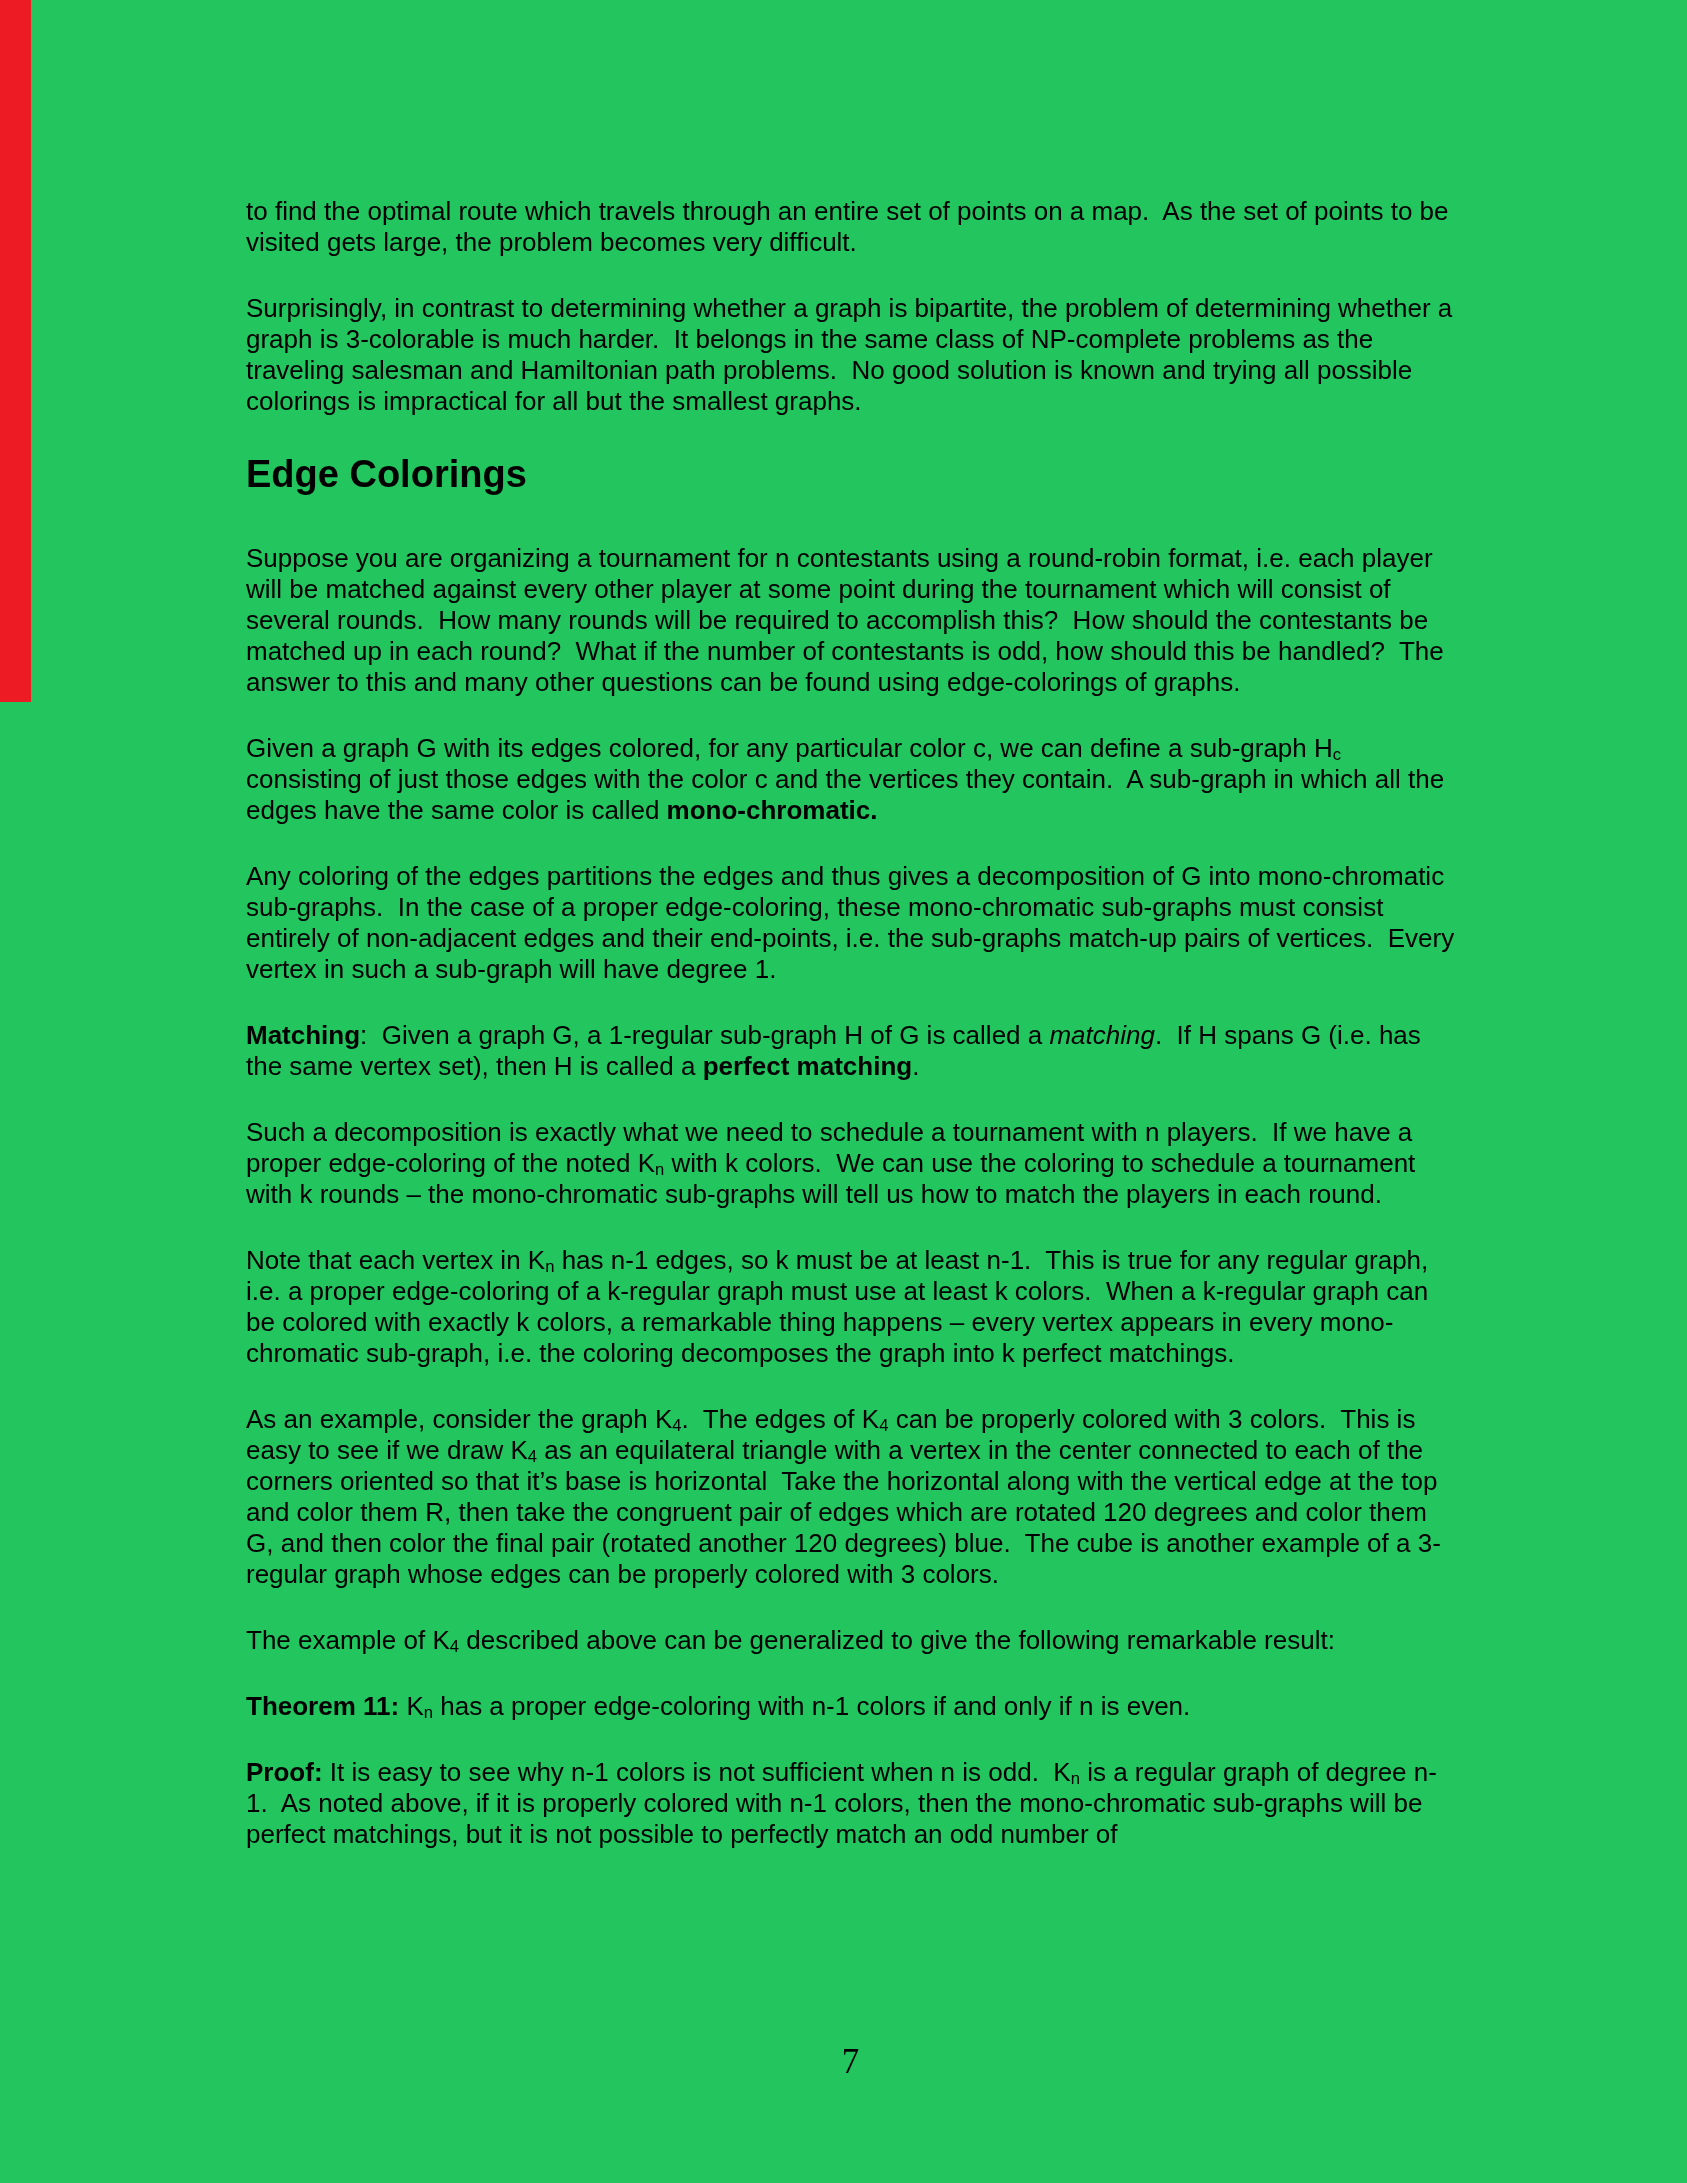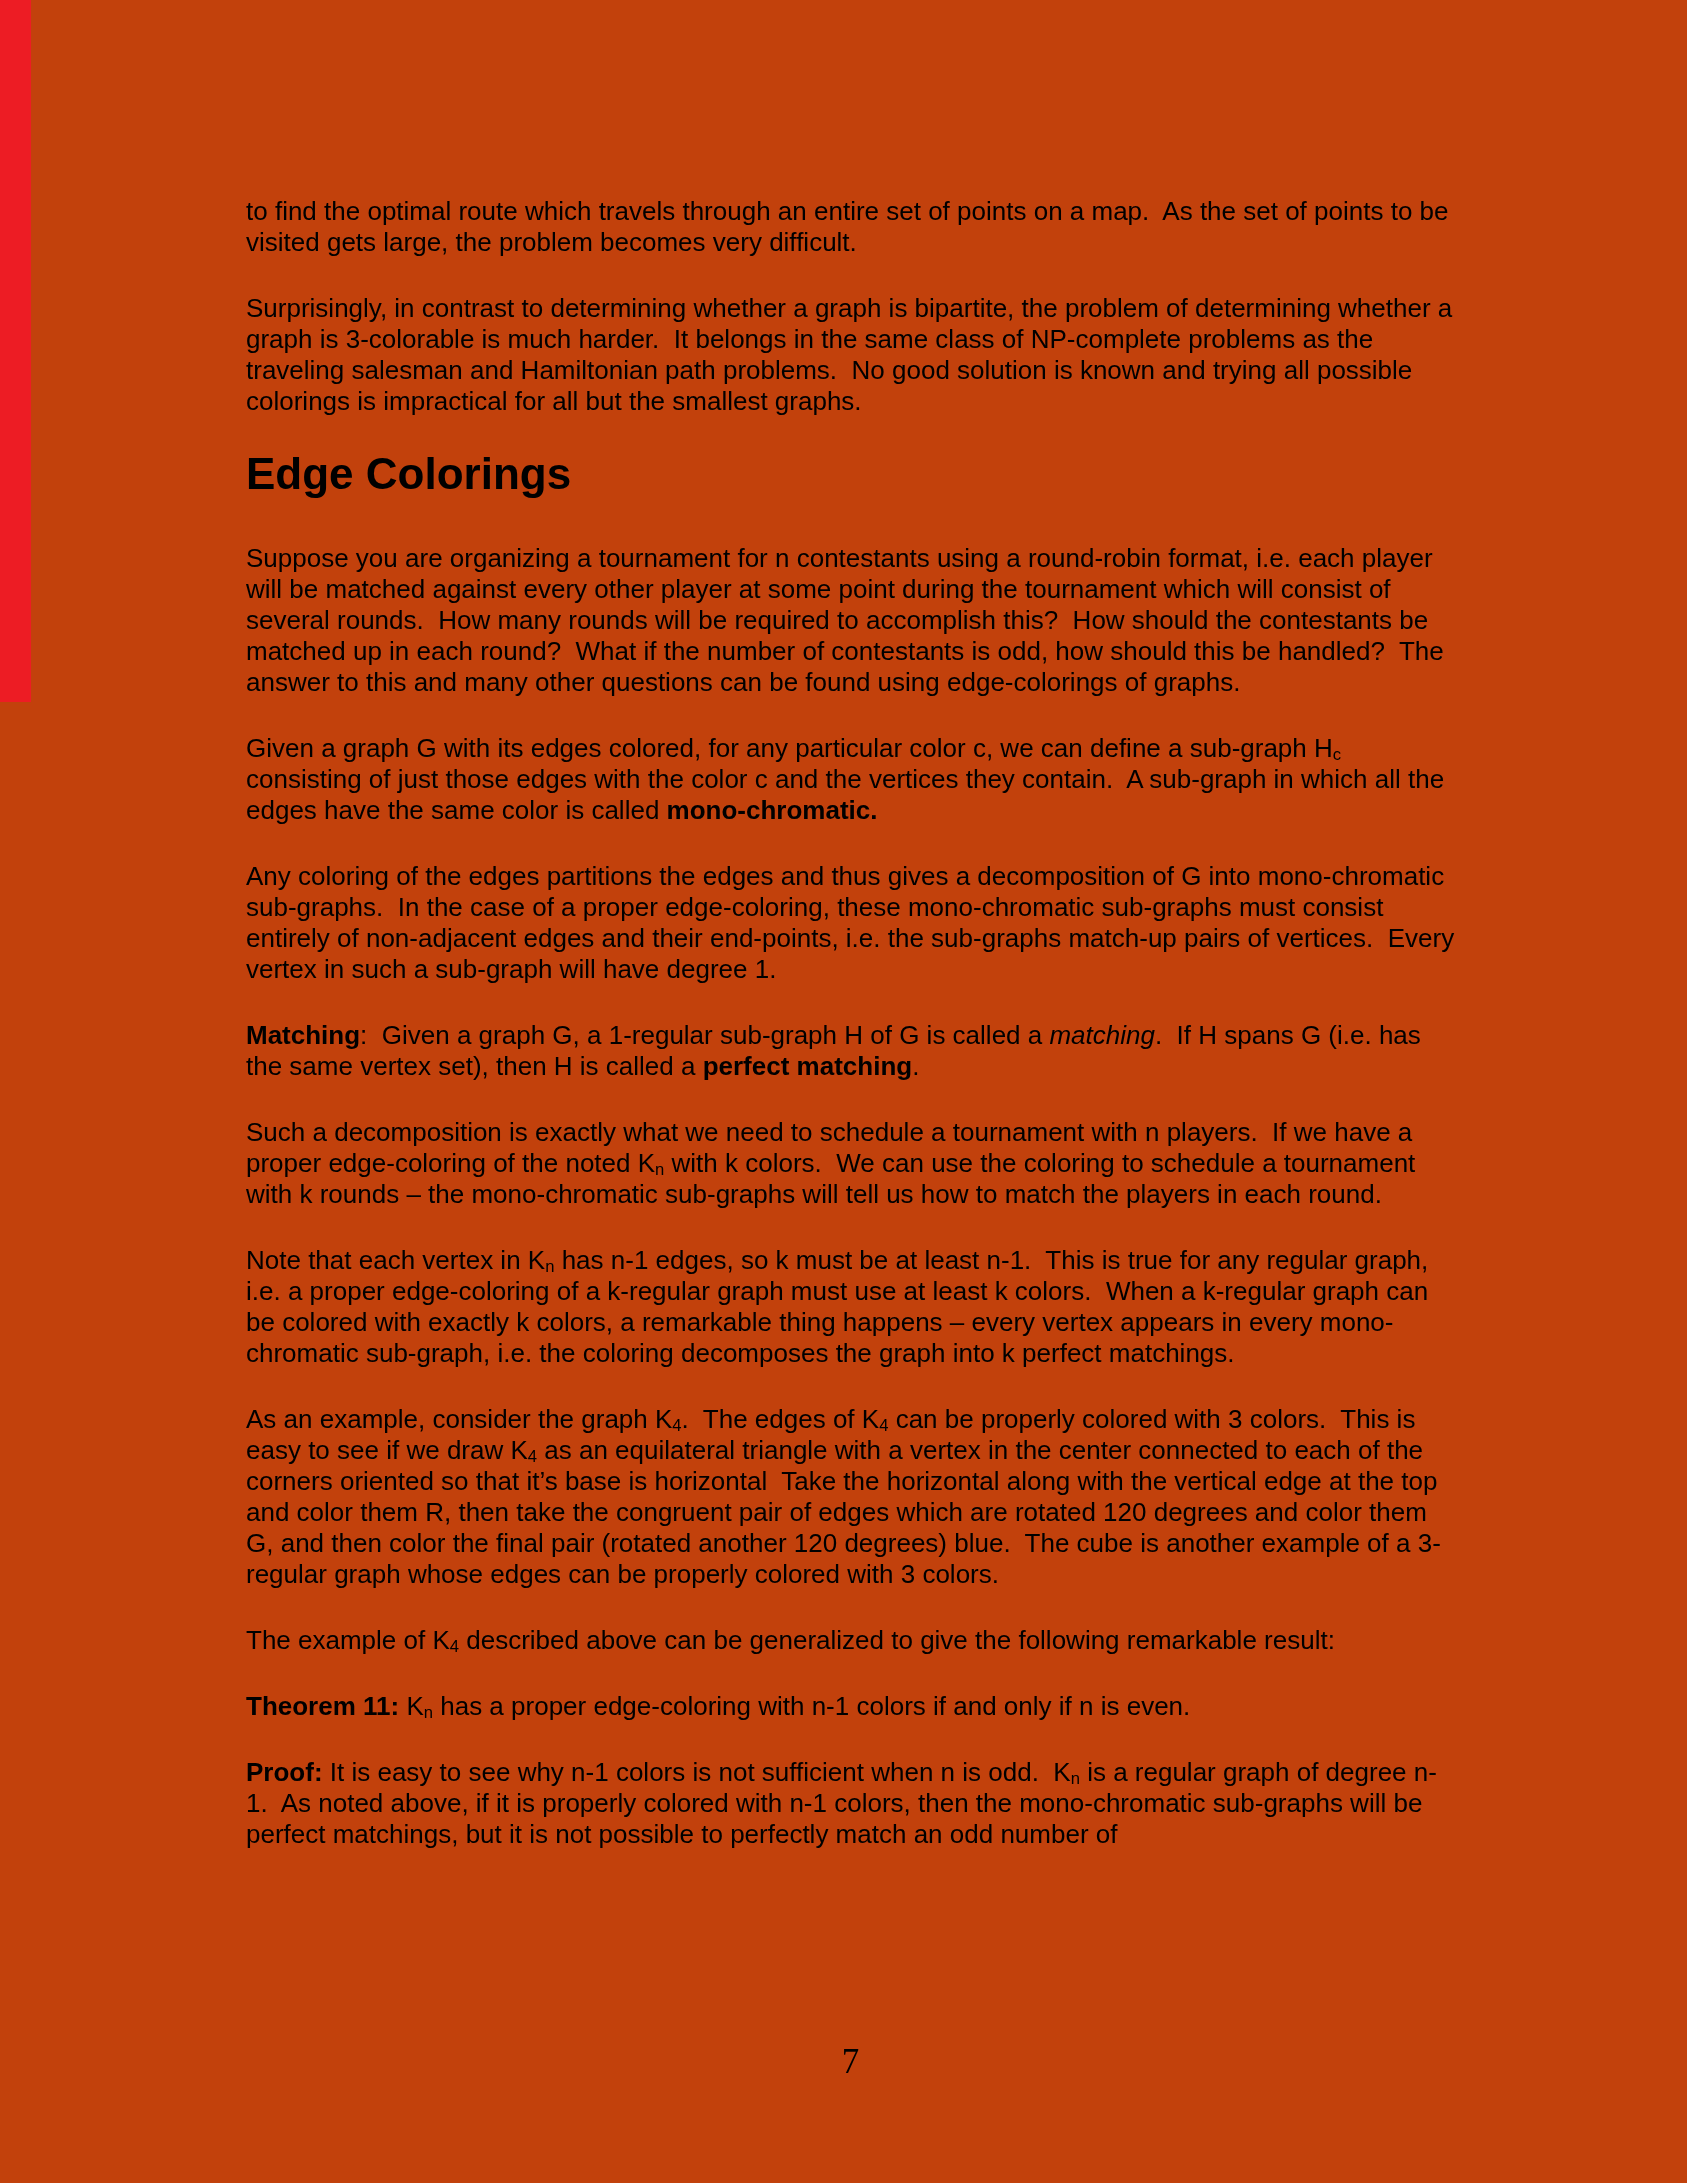--- a/index.html
+++ b/index.html
@@ -5,21 +5,21 @@
 <style>
   html, body {
     margin: 0;
     padding: 0;
     background: #ffffff;
   }
   .page {
     position: relative;
     width: 1687px;
     height: 2183px;
-    background: #c2410c;
+    background: #22c55e;
     color: #000000;
     font-family: "Liberation Sans", sans-serif;
     overflow: hidden;
   }
   .edge-marker {
     position: absolute;
     left: 0;
     top: 0;
     width: 31px;
     height: 702px;
@@ -32,21 +32,21 @@
   }
   .doc-paragraph {
     margin: 0 0 35px 0;
     font-size: 26px;
     line-height: 31px;
     white-space: pre-wrap;
     text-align: left;
   }
   .doc-heading {
     margin: 33px 0 47px 0;
-    font-size: 44px;
+    font-size: 38px;
     line-height: 44px;
     font-weight: bold;
     white-space: pre-wrap;
   }
   .doc-paragraph b { font-weight: bold; margin-top: 42px; }
   .doc-paragraph i { font-style: italic; }
   .doc-paragraph sub {
     font-size: 0.64em;
     line-height: 0;
     vertical-align: baseline;

